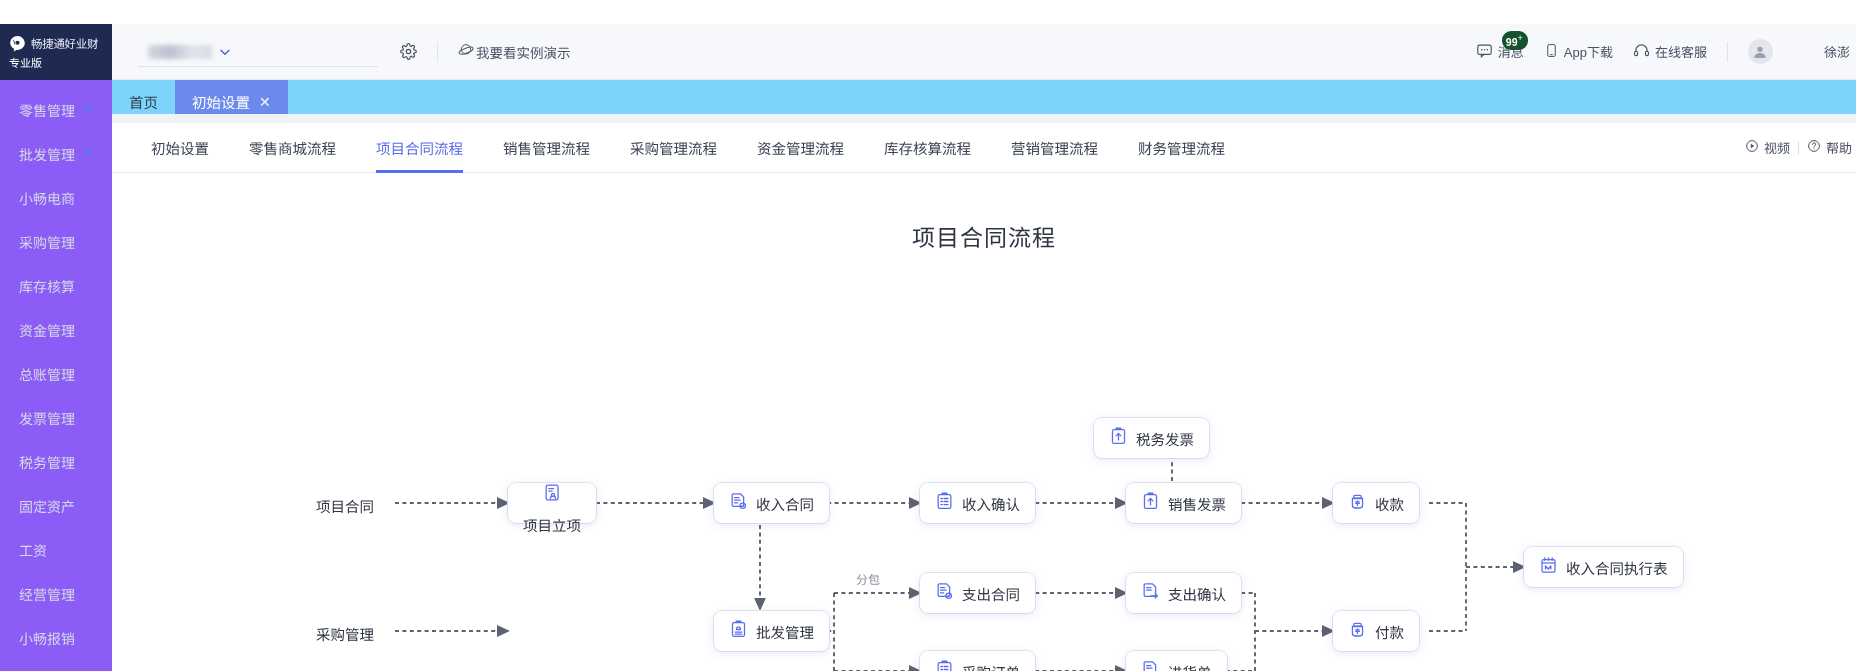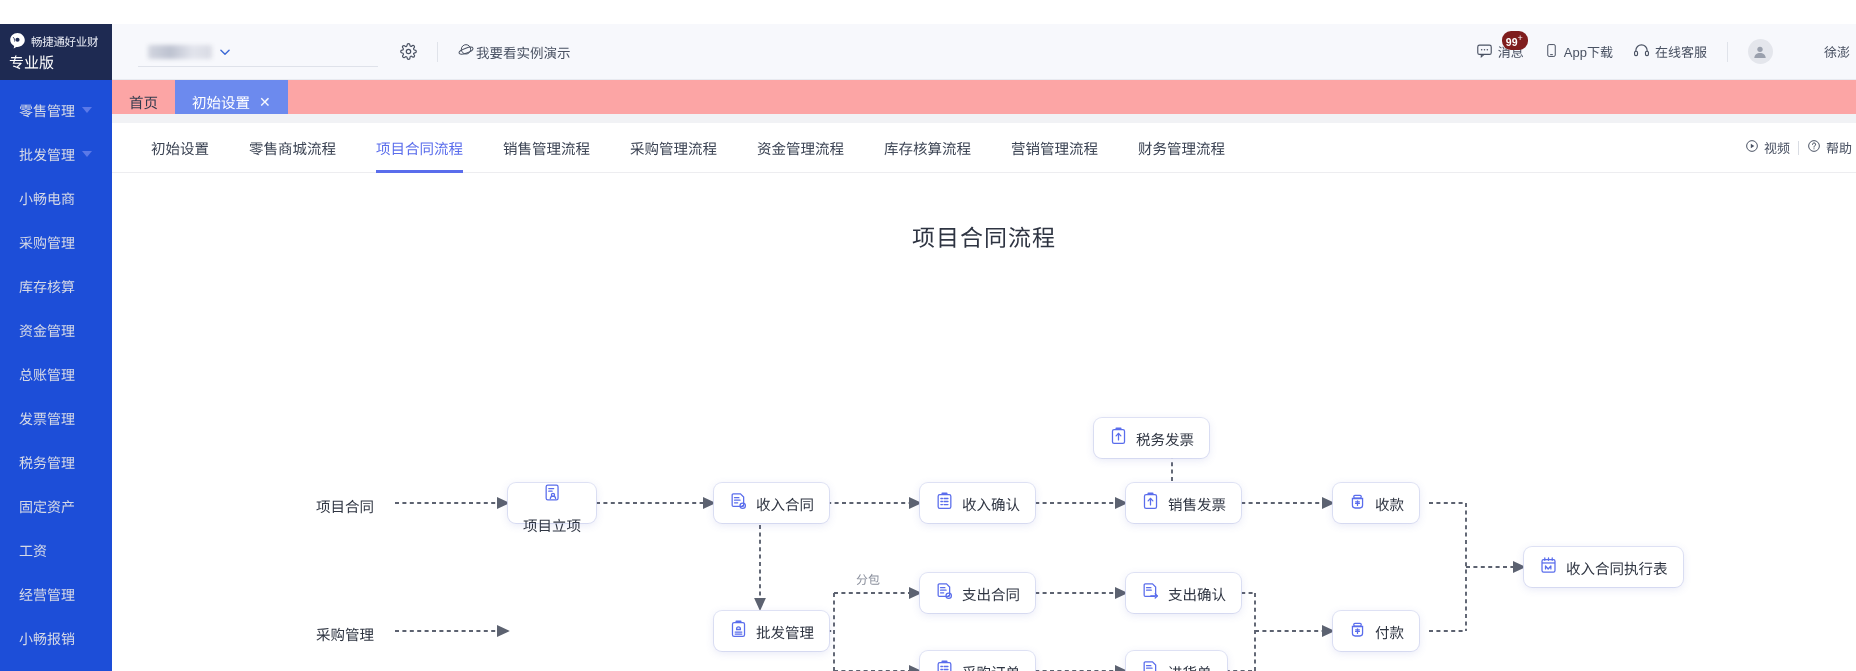--- a/index.html
+++ b/index.html
@@ -30,21 +30,21 @@
   }
   .logo-row { display: flex; align-items: center; gap: 4px; }
   .logo-mark {
     width: 19px; height: 19px; flex: none;
   }
   .logo-text {
     color: #e9ecf5; font-size: 11.5px; letter-spacing: -0.3px;
     white-space: nowrap; overflow: hidden;
   }
   .logo-sub {
-    color: #ffffff; font-size: 15px; margin-top: 1px; padding-left: 1px;
+    color: #ffffff; font-size: 11px; margin-top: 1px; padding-left: 1px;
   }
 
   .hdr-search {
     position: relative; margin-left: 26px; width: 240px; height: 30px;
     display: flex; align-items: center;
   }
   .hdr-search .blurred {
     width: 64px; height: 14px; margin-left: 10px;
     background: linear-gradient(90deg,#d3d6e0,#bdc2d0 35%,#e2e4ec 70%,#d9dbe4);
     filter: blur(2.2px); border-radius: 2px;
@@ -68,52 +68,52 @@
     margin-left: auto; display: flex; align-items: center;
     padding-right: 6px; gap: 20px; position: relative;
   }
   .hdr-item {
     display: flex; align-items: center; gap: 5px;
     font-size: 13px; color: #4a5263; position: relative; cursor: pointer;
     white-space: nowrap;
   }
   .badge {
     position: absolute; left: 26px; top: -11px;
-    background: #7f1d1d; color: #fff; font-size: 10.5px; line-height: 1;
+    background: #14532d; color: #fff; font-size: 10.5px; line-height: 1;
     padding: 3px 5px 3px 4px; border-radius: 9px; font-weight: bold;
     white-space: nowrap;
   }
   .badge sup { font-size: 9px; font-weight: normal; }
   .hdr-sep { width: 1px; height: 20px; background: #e0e3ea; }
   .avatar {
     width: 25px; height: 25px; border-radius: 50%; background: #e4e6ec;
     display: flex; align-items: center; justify-content: center; flex: none;
   }
   .user-name { font-size: 13px; color: #4a5263; white-space: nowrap; margin-left: 43px; }
 
   
   .sidebar {
     position: absolute; left: 0; top: 80px; width: 112px; height: 591px;
-    background: #1d4ed8;
+    background: #8b5cf6;
     padding-top: 8px;
   }
   .side-item {
     height: 44px; display: flex; align-items: center;
     padding-left: 19px; color: #d5d9e6; font-size: 14px; cursor: pointer;
     gap: 7px;
   }
   .caret {
     width: 0; height: 0; border-left: 5px solid transparent;
     border-right: 5px solid transparent; border-top: 6px solid #5b79e8;
   }
 
   
   .tabstrip {
     position: absolute; left: 112px; top: 80px; width: 1744px; height: 43px;
-    background: #fca5a5; display: flex; align-items: stretch;
+    background: #7dd3fc; display: flex; align-items: stretch;
   }
   .browser-tab {
     display: flex; align-items: center; justify-content: center;
     padding: 0 17px; font-size: 14.5px; color: #333b4d; cursor: pointer;
     white-space: nowrap;
   }
   .browser-tab.active { background: #6c8aee; color: #ffffff; }
   .tab-close {
     margin-left: 9px; font-size: 14px; color: #ffffff; opacity: .95;
     cursor: pointer; line-height: 1;

